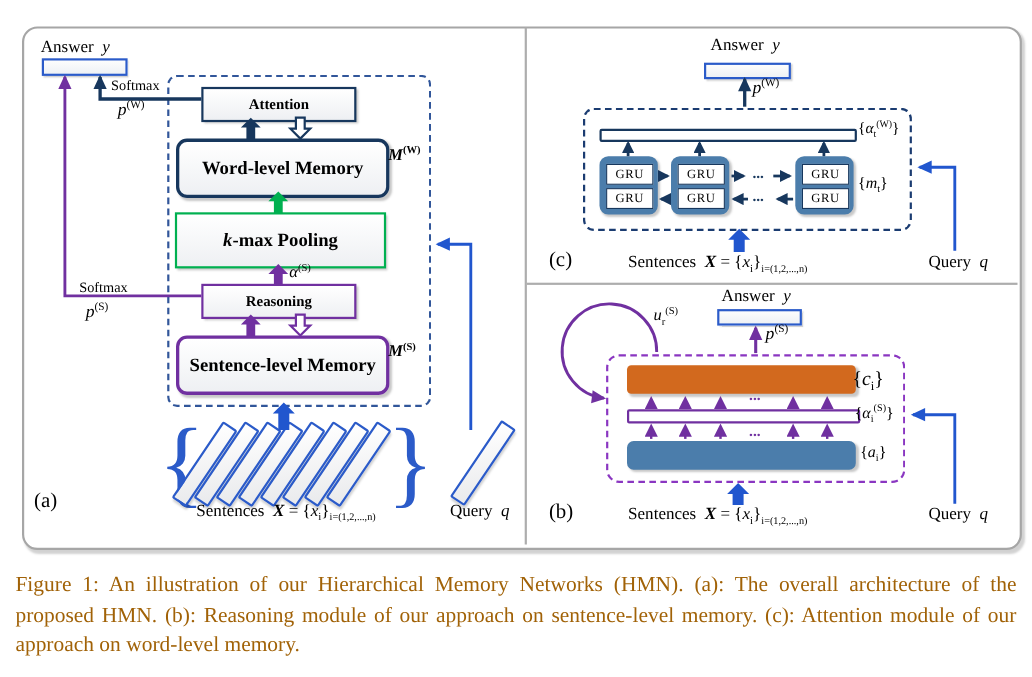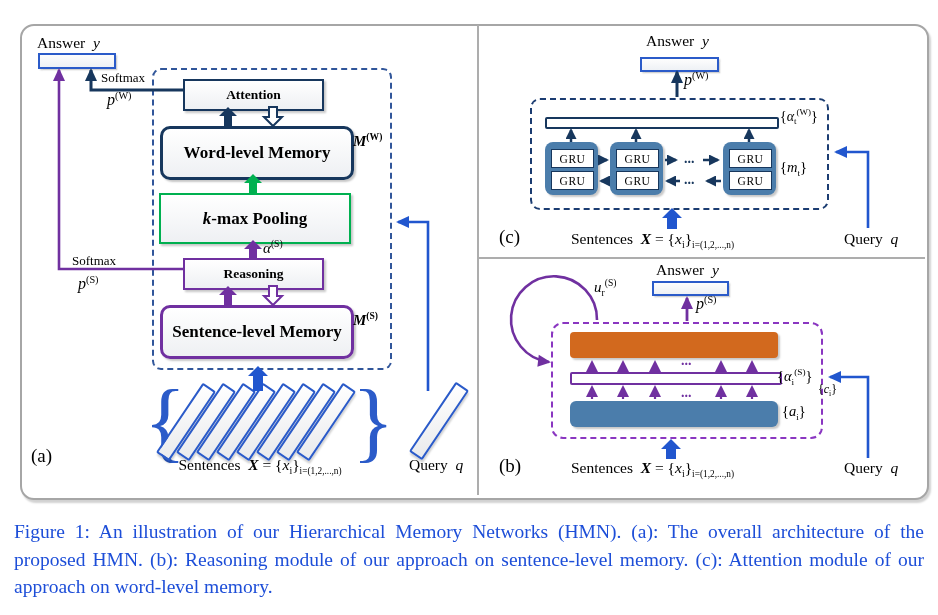--- a/index.html
+++ b/index.html
@@ -32,21 +32,21 @@
         transform:rotate(34deg);}
   .brace{position:absolute;z-index:2;color:#2b5bc9;font-size:88px;line-height:86px;font-weight:normal;}
   
   .grublk{position:absolute;z-index:2;width:53px;height:53px;background:#4b7dab;border-radius:8px;
           box-shadow:2px 2px 2px rgba(0,0,0,0.22);}
   .grucell{position:absolute;left:6px;width:41px;height:17px;background:#fff;border:1.5px solid #17375d;
            display:flex;align-items:center;justify-content:center;font-size:11.5px;letter-spacing:0.5px;}
   .dots{position:absolute;z-index:4;font-weight:bold;font-size:14px;}
   svg.ov{position:absolute;left:0;top:0;z-index:3;pointer-events:none;}
   .caption{position:absolute;left:14px;top:518px;width:910px;font-size:19.5px;line-height:27.5px;
-           text-align:justify;color:#1d4ed8;z-index:4;font-family:"Liberation Serif",serif;}
+           text-align:justify;color:#a16207;z-index:4;font-family:"Liberation Serif",serif;}
 </style>
 </head>
 <body>
 
 <div id="stage">
 
   <div class="abs frame"></div>
   <div class="abs vdiv"></div>
   <div class="abs hdiv"></div>
 
@@ -194,21 +194,21 @@
   <div class="lbl" style="left:684px;top:70px;font-size:16px;"><i>p</i><sup>(W)</sup></div>
   <div class="lbl" style="left:780px;top:107px;font-size:14px;"><span>{</span><i>α</i><sub>t</sub><sup>(W)</sup><span>}</span></div>
   <div class="lbl" style="left:780px;top:159px;font-size:14.5px;"><span>{</span><i>m</i><sub>t</sub><span>}</span></div>
   <div class="lbl" style="left:545px;top:230px;width:215px;text-align:center;font-size:15.5px;"><span>Sentences</span>&nbsp; <b><i>X</i></b> <span>=</span> <span>{</span><i>x</i><sub>i</sub><span>}</span><sub class="idx">i=(1,2,...,n)</sub></div>
   <div class="lbl" style="left:844px;top:230px;font-size:15.5px;"><span>Query</span>&nbsp; <i class="v">q</i></div>
   <div class="lbl" style="left:499px;top:226px;font-size:19px;">(c)</div>
 
   <div class="lbl" style="left:656px;top:261px;font-size:15.5px;"><span>Answer</span>&nbsp; <i class="v">y</i></div>
   <div class="lbl" style="left:696px;top:294px;font-size:16px;"><i>p</i><sup>(S)</sup></div>
   <div class="lbl" style="left:594px;top:277px;font-size:15px;"><i>u</i><sub>r</sub><sup>(S)</sup></div>
-  <div class="lbl" style="left:818px;top:334px;font-size:12px;margin-top:48px;"><span>{</span><i>c</i><sub>i</sub><span>}</span></div>
+  <div class="lbl" style="left:775px;top:334px;font-size:18px;"><span>{</span><i>c</i><sub>i</sub><span>}</span></div>
   <div class="lbl" style="left:777px;top:367px;font-size:14.5px;"><span>{</span><i>α</i><sub>i</sub><sup>(S)</sup><span>}</span></div>
   <div class="lbl" style="left:782px;top:403px;font-size:14.5px;"><span>{</span><i>a</i><sub>i</sub><span>}</span></div>
   <div class="lbl" style="left:545px;top:459px;width:215px;text-align:center;font-size:15.5px;"><span>Sentences</span>&nbsp; <b><i>X</i></b> <span>=</span> <span>{</span><i>x</i><sub>i</sub><span>}</span><sub class="idx">i=(1,2,...,n)</sub></div>
   <div class="lbl" style="left:844px;top:459px;font-size:15.5px;"><span>Query</span>&nbsp; <i class="v">q</i></div>
   <div class="lbl" style="left:499px;top:455px;font-size:19px;">(b)</div>
 
   <div class="caption">Figure 1: An illustration of our Hierarchical Memory Networks (HMN). (a): The overall architecture of the proposed HMN. (b): Reasoning module of our approach on sentence-level memory. (c): Attention module of our approach on word-level memory.</div>
 
 </div>
 

